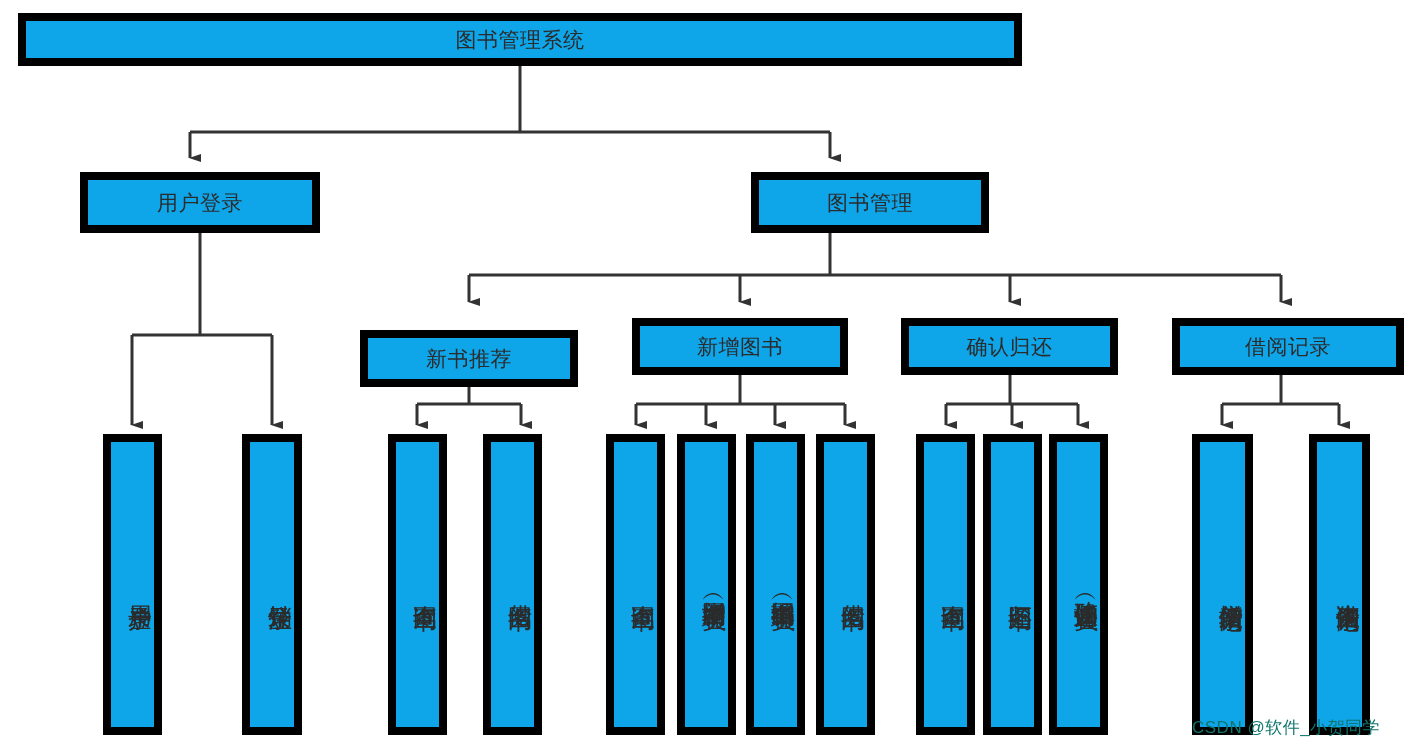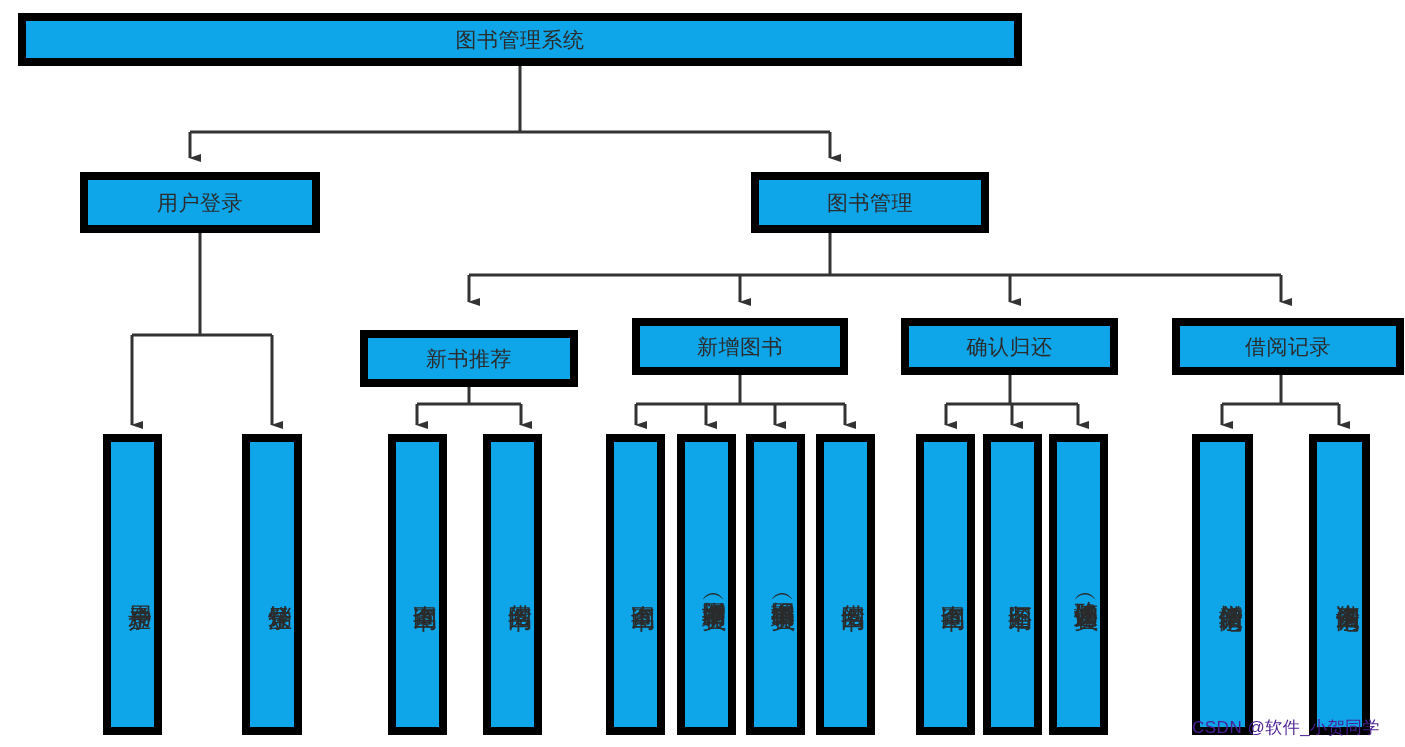--- a/index.html
+++ b/index.html
@@ -48,21 +48,21 @@
     justify-content: center;
     padding-top: 6px;
     text-align: center;
   }
   .node-v.start-top {
     padding-top: 4px;
   }
   .watermark {
     position: absolute;
     font-size: 17px;
-    color: #4c1d95;
+    color: #0f766e;
     white-space: nowrap;
     letter-spacing: 0.5px;
   }
 </style>
 </head>
 <body>
 
 <div id="canvas">
 
   <svg id="wires" viewBox="0 0 1405 747">

